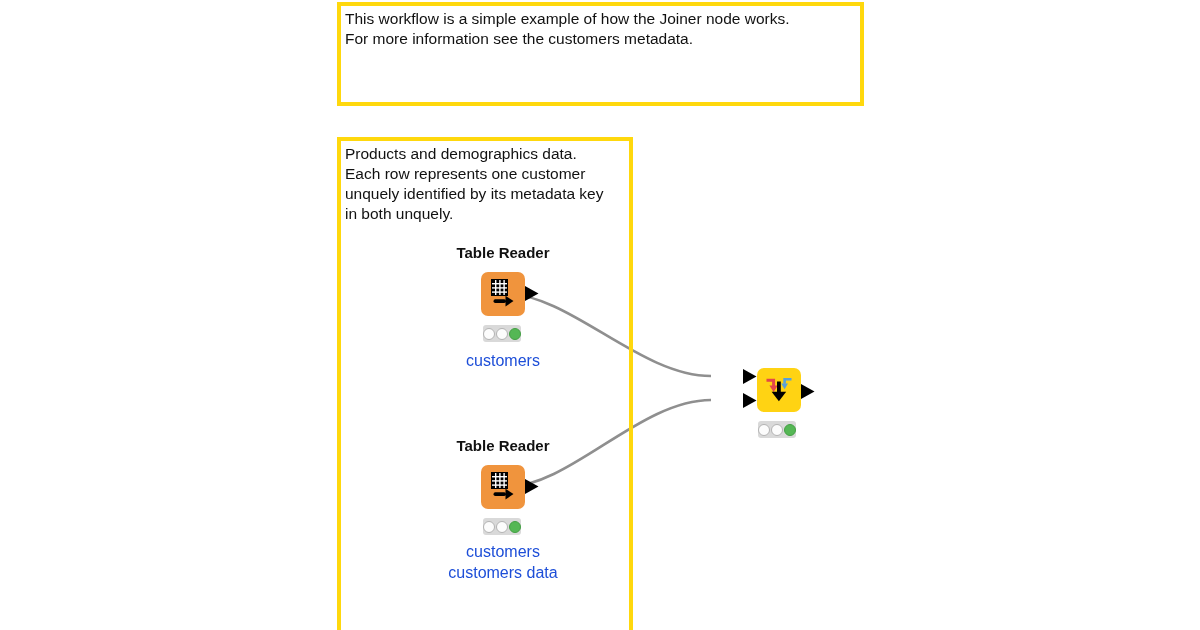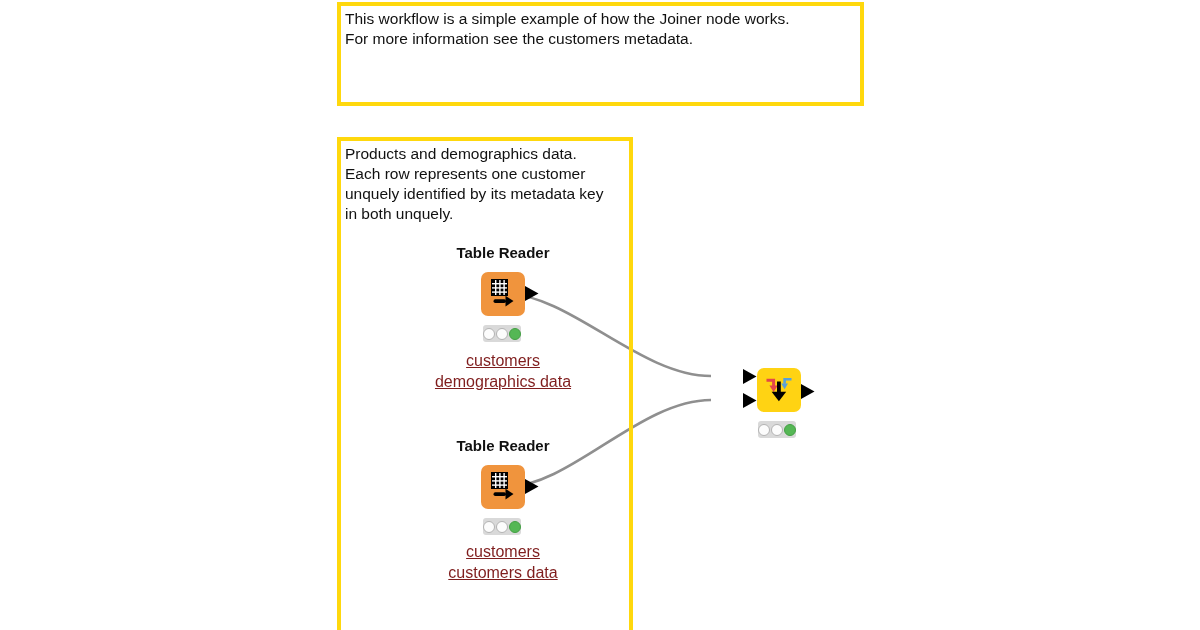--- a/index.html
+++ b/index.html
@@ -24,21 +24,21 @@
   }
   .port{position:absolute;width:14px;height:15px;}
   .traffic-light{
     position:absolute;width:38px;height:17px;background:#d9d9d9;border-radius:3px;
     display:flex;align-items:center;justify-content:center;gap:1px;
   }
   .light{width:12px;height:12px;border-radius:50%;box-sizing:border-box;}
   .light.off{background:#fcfcfc;border:1px solid #b3b3b3;}
   .light.on{border:1px solid #44a044;}
   .node-label{
-    position:absolute;width:220px;text-align:center;font-size:16px;line-height:20.5px;color:#7f1d1d;text-decoration:underline;
+    position:absolute;width:220px;text-align:center;font-size:16px;line-height:20.5px;color:#1d4ed8;
   }
 </style>
 </head>
 <body>
 
 <svg id="wires" width="1200" height="630">
   <path d="M506,294 C570,294 640,376 711,376" fill="none" stroke-width="2.6" style="stroke: rgb(143, 143, 143);"></path>
   <path d="M506,487 C570,487 640,400 711,400" fill="none" stroke-width="2.6" style="stroke: rgb(143, 143, 143);"></path>
 </svg>
 
@@ -83,21 +83,20 @@
   </svg>
 
   <div class="traffic-light" style="left: 452px; top: 325px; background-color: rgb(217, 217, 217);">
     <span class="light off"></span>
     <span class="light off"></span>
     <span class="light on" style="background-color: rgb(85, 183, 85);"></span>
   </div>
 
   <div class="node-label" style="left:362px;top:351px;">
     <div>customers</div>
-    <div>demographics data</div>
   </div>
 
   <div class="node-title" style="left:372px;top:437px;">Table Reader</div>
 
   <div class="node-icon" style="left: 450px; top: 465px; background-color: rgb(240, 148, 61);">
     <svg width="44" height="44">
       <g>
         <rect x="10" y="7" width="17" height="17" fill="#000"></rect>
         <g stroke="#fff" stroke-width="1.4">
           <line x1="14.7" y1="8" x2="14.7" y2="23"></line>

